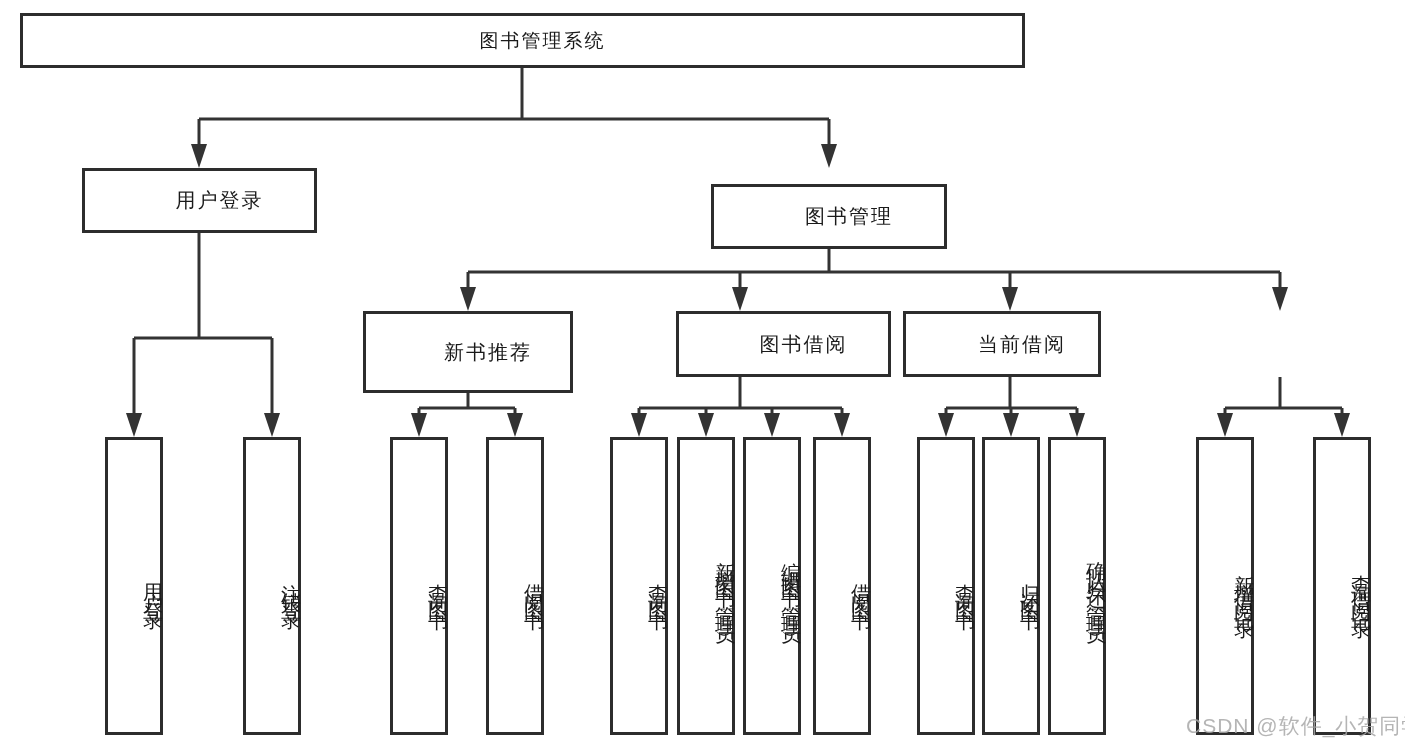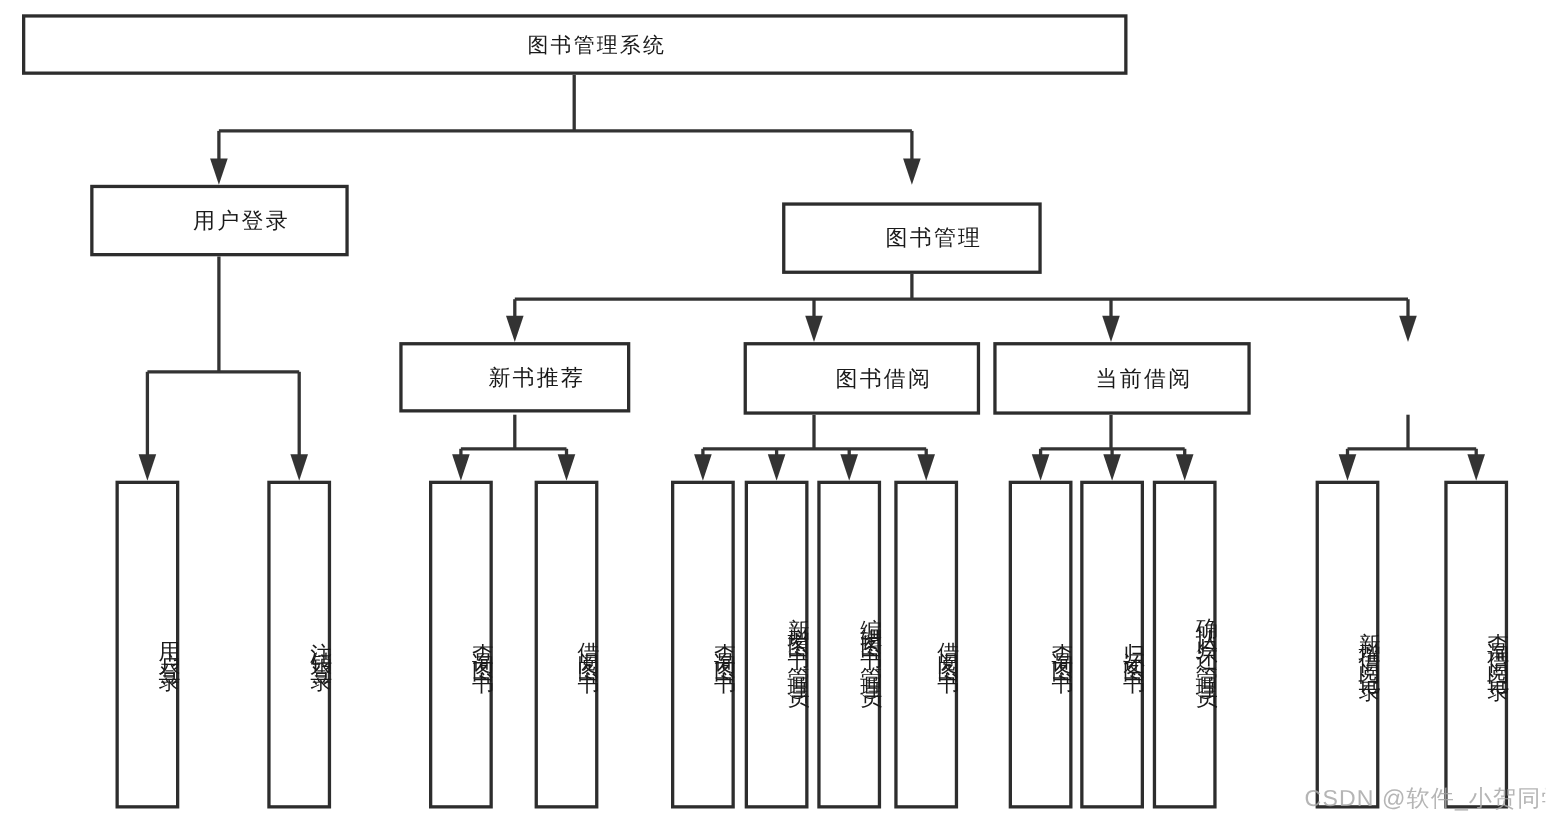--- a/index.html
+++ b/index.html
@@ -123,23 +123,23 @@
       <polygon points="1217,413 1233,413 1225,437"></polygon>
       <polygon points="1334,413 1350,413 1342,437"></polygon>
     </g>
   </svg>
 
   <div class="node root-node" style="left:20px; top:13px; width:1005px; height:55px;">图书管理系统</div>
 
   <div class="node" style="left:82px; top:168px; width:235px; height:65px;">用户登录</div>
   <div class="node" style="left:711px; top:168px; width:236px; height:65px;margin-top:16px;">图书管理</div>
 
-  <div class="node" style="left:363px; top:311px; width:210px; height:64px;">新书推荐</div>
+  <div class="node" style="left:363px; top:311px; width:210px; height:82px;">新书推荐</div>
   <div class="node" style="left:632px; top:311px; width:215px; height:66px;margin-left:44px;">图书借阅</div>
-  <div class="node" style="left:903px; top:311px; width:234px; height:66px;">当前借阅</div>
+  <div class="node" style="left:903px; top:311px; width:198px; height:66px;">当前借阅</div>
 
   <div class="node vnode" style="left:105px; top:437px; width:58px; height:298px;">用户登录</div>
   <div class="node vnode" style="left:243px; top:437px; width:58px; height:298px;">注销登录</div>
 
   <div class="node vnode" style="left:390px; top:437px; width:58px; height:298px;">查询图书</div>
   <div class="node vnode" style="left:486px; top:437px; width:58px; height:298px;">借阅图书</div>
 
   <div class="node vnode" style="left:610px; top:437px; width:58px; height:298px;">查询图书</div>
   <div class="node vnode" style="left:677px; top:437px; width:58px; height:298px;">新增图书（管理员）</div>
   <div class="node vnode" style="left:743px; top:437px; width:58px; height:298px;">编辑图书（管理员）</div>

